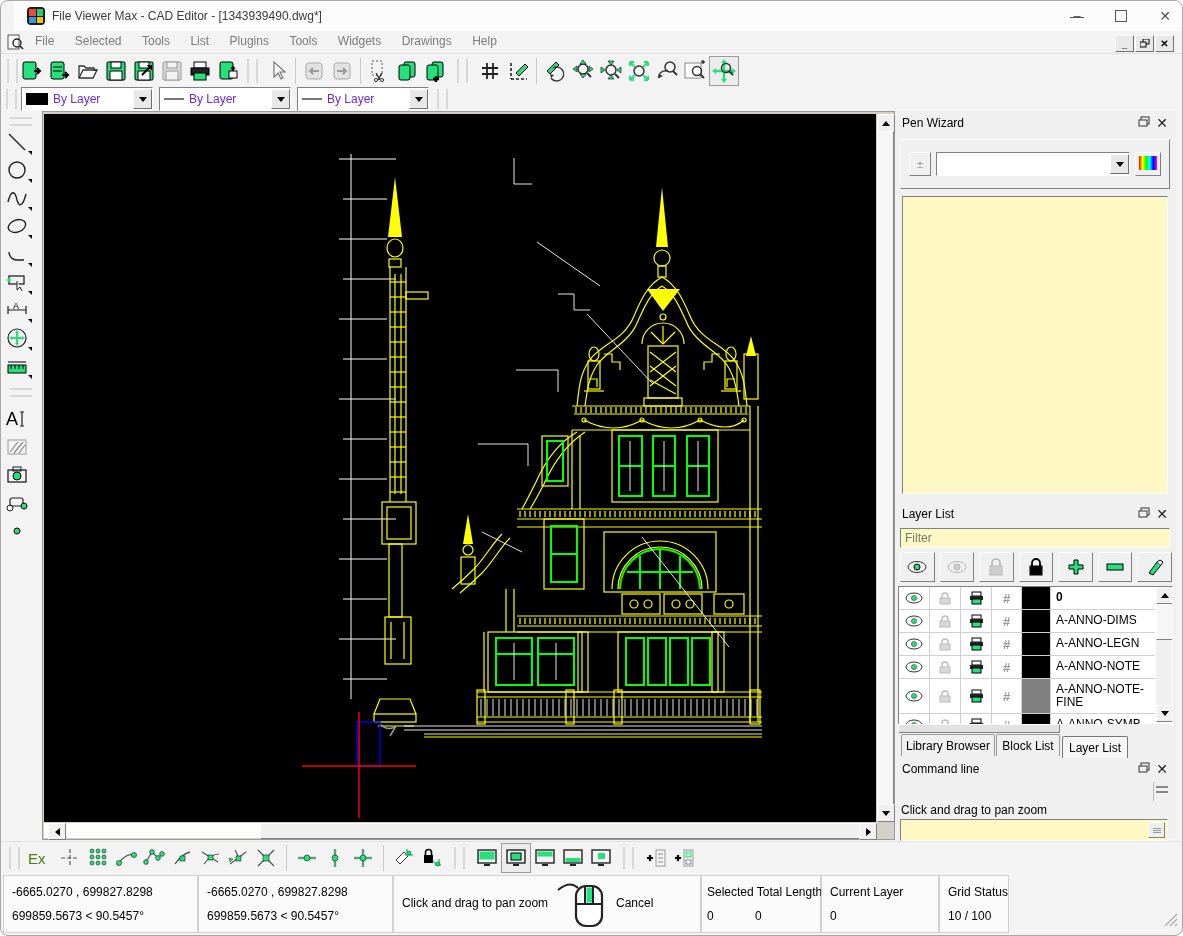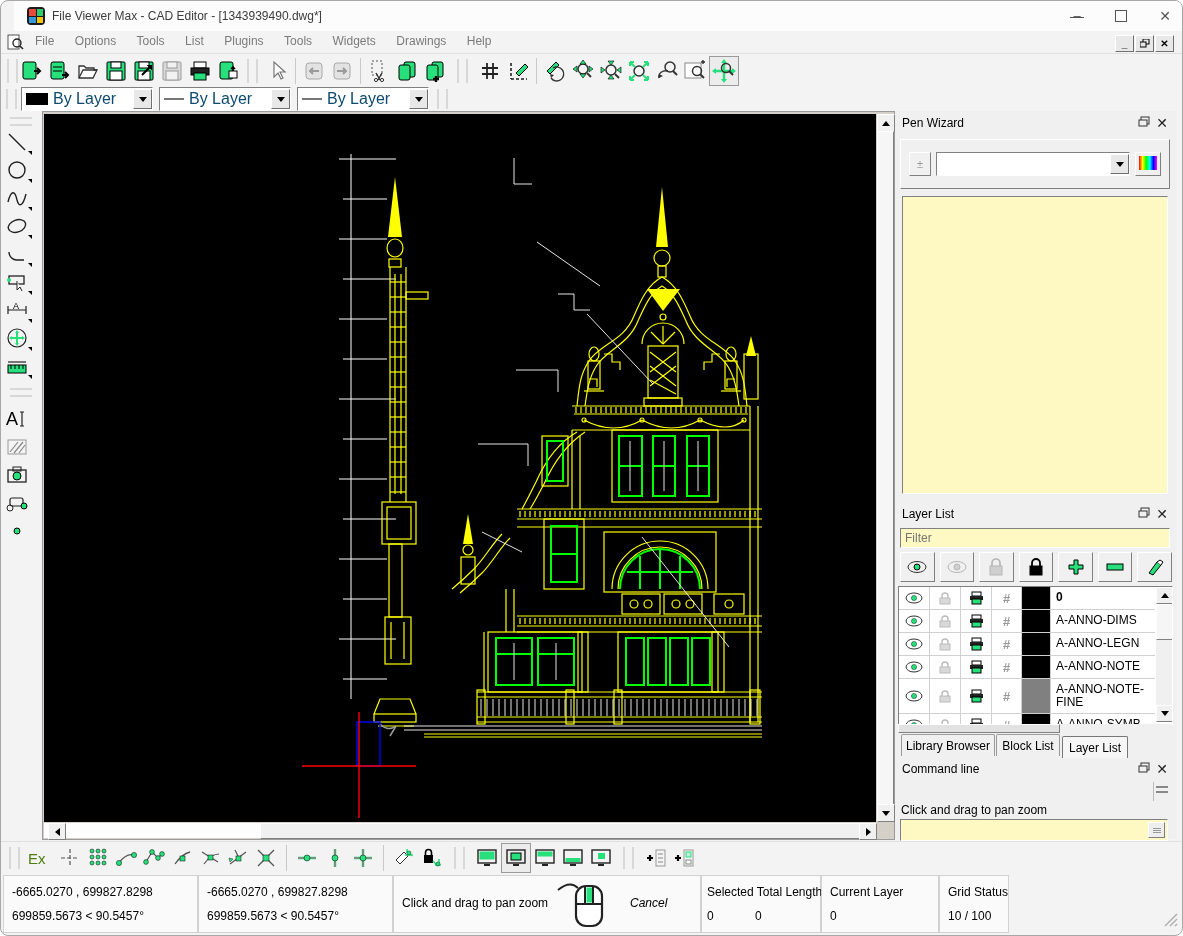--- a/index.html
+++ b/index.html
@@ -20,21 +20,21 @@
   #title-text{left:38px;top:8px;font-size:12px;color:#3c3c3c;}
   .wbtn{width:44px;height:29px;display:flex;align-items:center;justify-content:center;color:#555;font-size:14px;}
   
   #menubar{left:0;top:30px;width:100%;height:22px;background:#f3f3f3;}
   .menu-item{font-size:12px;color:#7b7b7b;padding:3px 8px;display:inline-block;}
   .mdi-btn{width:17px;height:15px;border:1px solid #888;border-color:#fff #707070 #707070 #fff;
            background:#e8e8e8;display:flex;align-items:center;justify-content:center;
            font-size:10px;font-weight:bold;color:#000;line-height:1;}
   
   .combo{height:22px;background:#fff;border:1px solid;border-color:#808080 #fff #fff #808080;
-         display:flex;align-items:center;font-size:16px;color:#0c4a6e;}
+         display:flex;align-items:center;font-size:12px;color:#6d28d9;}
   .combo .ddbtn{margin-left:auto;width:17px;height:18px;background:#e8e8e8;border:1px solid;
         border-color:#fff #707070 #707070 #fff;display:flex;align-items:center;justify-content:center;}
   .tri-d{width:0;height:0;border-left:4px solid transparent;border-right:4px solid transparent;border-top:5px solid #000;}
   .tri-u{width:0;height:0;border-left:4px solid transparent;border-right:4px solid transparent;border-bottom:5px solid #000;}
   .tri-l{width:0;height:0;border-top:4px solid transparent;border-bottom:4px solid transparent;border-right:5px solid #000;}
   .tri-r{width:0;height:0;border-top:4px solid transparent;border-bottom:4px solid transparent;border-left:5px solid #000;}
   
   .pane-hdr{height:20px;background:#f0f0f0;font-size:12px;color:#000;display:flex;align-items:center;}
   .pane-x{margin-left:6px;font-size:14px;color:#222;line-height:1;}
   .scroll-arrow{background:#f0f0f0;border:1px solid;border-color:#fff #808080 #808080 #fff;
@@ -83,21 +83,21 @@
   <div class="abs" id="menubar">
     <div class="abs" style="left:6px;top:3px;">
       <svg width="17" height="16">
           <rect x="1" y="1" width="11" height="14" fill="#fff" stroke="#555"></rect>
           <circle cx="10" cy="9" r="4" fill="none" stroke="#222" stroke-width="1.4"></circle>
           <line x1="13" y1="12" x2="16" y2="15" stroke="#222" stroke-width="1.6"></line>
         </svg>
     </div>
     <div class="abs" style="left:26px;top:0;">
       <span class="menu-item">File</span>
-      <span class="menu-item">Options</span>
+      <span class="menu-item">Selected</span>
       <span class="menu-item">Tools</span>
       <span class="menu-item">List</span>
       <span class="menu-item">Plugins</span>
       <span class="menu-item">Tools</span>
       <span class="menu-item">Widgets</span>
       <span class="menu-item">Drawings</span>
       <span class="menu-item">Help</span>
     </div>
     <div class="abs" style="right:8px;top:4px;display:flex;gap:1px;">
       <div class="mdi-btn">_</div>
@@ -1279,21 +1279,21 @@
     <span style="position:absolute;left:160px;top:2px;">
       <svg width="62" height="54">
           <path d="M4 12 Q16 2 24 10" fill="none" stroke="#222" stroke-width="2"></path>
           <rect x="22" y="8" width="26" height="40" rx="10" fill="#fff" stroke="#222" stroke-width="2.2"></rect>
           <line x1="22" y1="26" x2="48" y2="26" stroke="#222" stroke-width="2"></line>
           <line x1="31" y1="8" x2="31" y2="26" stroke="#222" stroke-width="2"></line>
           <line x1="39" y1="8" x2="39" y2="26" stroke="#222" stroke-width="2"></line>
           <rect x="32.5" y="9.5" width="5.5" height="15" fill="#27e07c"></rect>
         </svg>
     </span>
-    <span style="position:absolute;left:236px;top:20px;font-style:italic;">Cancel</span>
+    <span style="position:absolute;left:222px;top:20px;">Cancel</span>
   </div>
   <div class="status-pane" style="left:700px;width:118px;">
     <div class="sline1" style="left:5px;white-space:nowrap;">Selected Total Length</div>
     <div style="position:absolute;left:5px;top:33px;">0</div>
     <div style="position:absolute;left:53px;top:33px;">0</div>
   </div>
   <div class="status-pane" style="left:820px;width:116px;">
     <div class="sline1">Current Layer</div>
     <div class="sline2">0</div>
   </div>

